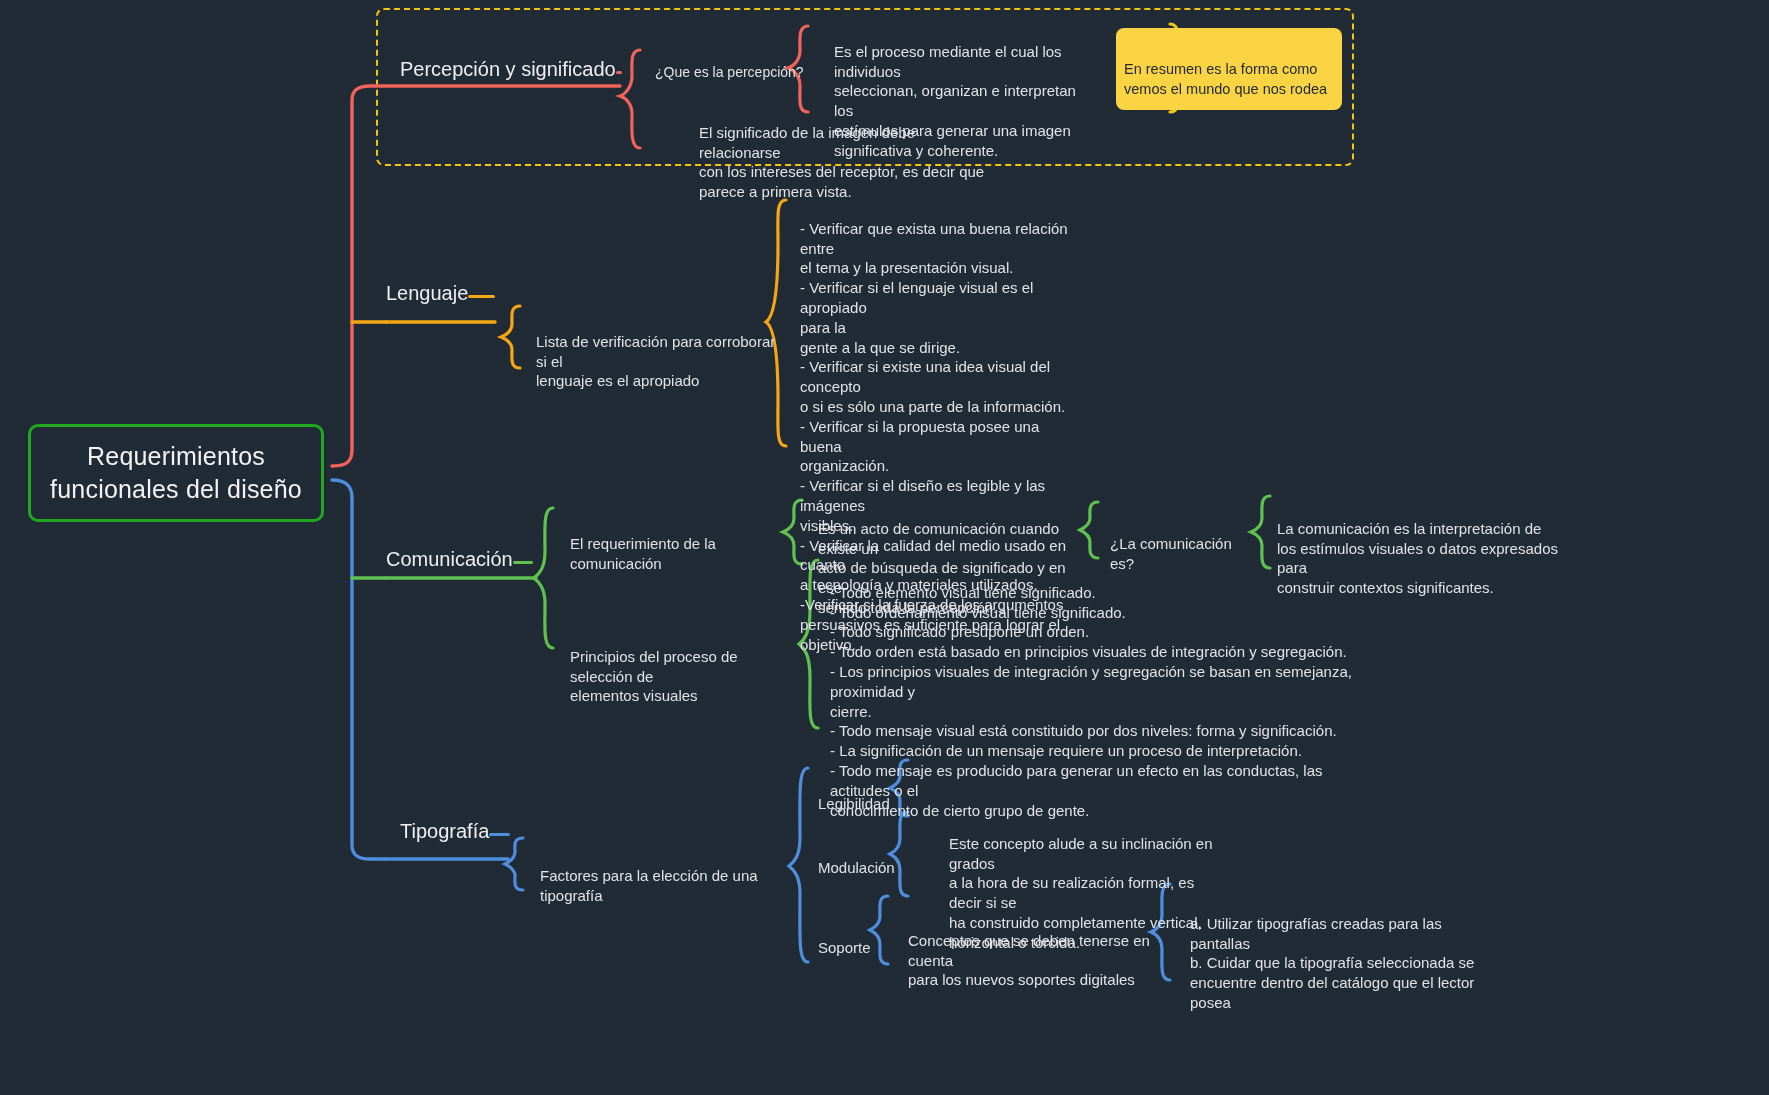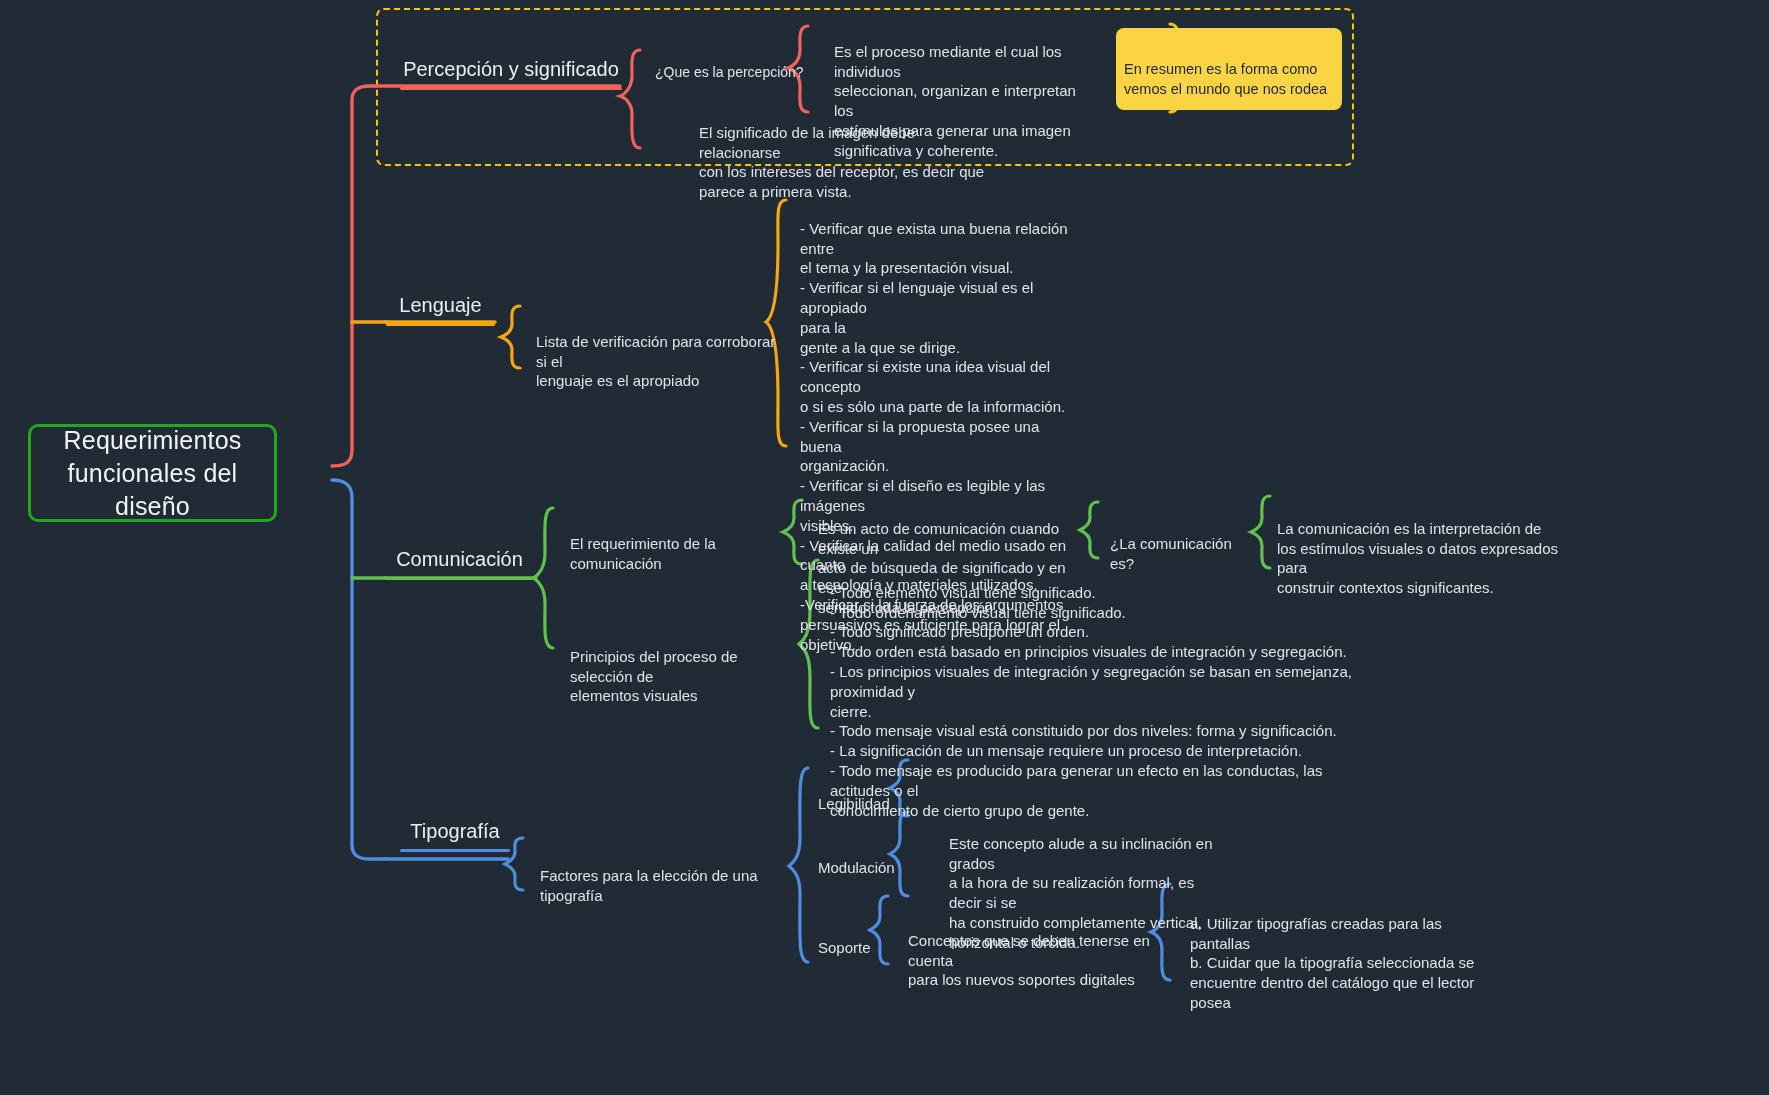--- a/index.html
+++ b/index.html
@@ -44,21 +44,20 @@
   }
   .root-label {
     font-size: 25px;
     line-height: 1.32;
     color: #f1f3f5;
     letter-spacing: 0.2px;
   }
   
   .branch-title {
     display: flex;
-    flex-direction: column;
     align-items: center;
   }
   .branch-title .txt {
     font-size: 20px;
     color: #eceff1;
     white-space: nowrap;
     padding-bottom: 6px;
   }
   .branch-title .rule {
     height: 3px;
@@ -163,21 +162,21 @@
     <path d="M908 812 C898 812 900 824 900 838 C900 848 894 852 890 854 C894 856 900 860 900 870
              C900 884 898 896 908 896" fill="none" stroke="#4f8ede" stroke-width="3.2" stroke-linecap="round"></path>
 
     <path d="M888 896 C878 896 880 906 880 916 C880 924 874 928 870 930 C874 932 880 936 880 944
              C880 954 878 964 888 964" fill="none" stroke="#4f8ede" stroke-width="3.2" stroke-linecap="round"></path>
 
     <path d="M1170 884 C1160 884 1162 898 1162 914 C1162 926 1156 930 1151 932 C1156 934 1162 938 1162 950
              C1162 966 1160 980 1170 980" fill="none" stroke="#4f8ede" stroke-width="3.2" stroke-linecap="round"></path>
   </svg>
 
-  <div class="node root-node" style="left:28px; top:424px; width:249px; height:98px;">
+  <div class="node root-node" style="left:28px; top:424px; width:296px; height:98px;">
     <div class="root-label">Requerimientos
 funcionales del diseño</div>
   </div>
 
   <div class="node branch-title" style="left:400px; top:58px; width:222px;">
     <span class="txt">Percepción y significado</span>
     <span class="rule" style="background:#f2635a;"></span>
   </div>
 
   <div class="node leaf mid" style="left:655px; top:45px; width:180px;">
@@ -195,21 +194,21 @@
     <span>En resumen es la forma como
 vemos el mundo que nos rodea</span>
   </div>
 
   <div class="node leaf" style="left:653px; top:103px; width:300px;margin-left:46px;">
     <span>El significado de la imagen debe relacionarse
 con los intereses del receptor, es decir que
 parece a primera vista.</span>
   </div>
 
-  <div class="node branch-title" style="left:386px; top:294px; width:109px;">
+  <div class="node branch-title" style="left:386px; top:282px; width:109px;">
     <span class="txt">Lenguaje</span>
     <span class="rule" style="background:#f5a612;"></span>
   </div>
 
   <div class="node leaf" style="left:800px; top:199px; width:280px;">
     <span>- Verificar que exista una buena relación entre
    el tema y la presentación visual.
 - Verificar si el lenguaje visual es el apropiado
    para la
    gente a la que se dirige.

